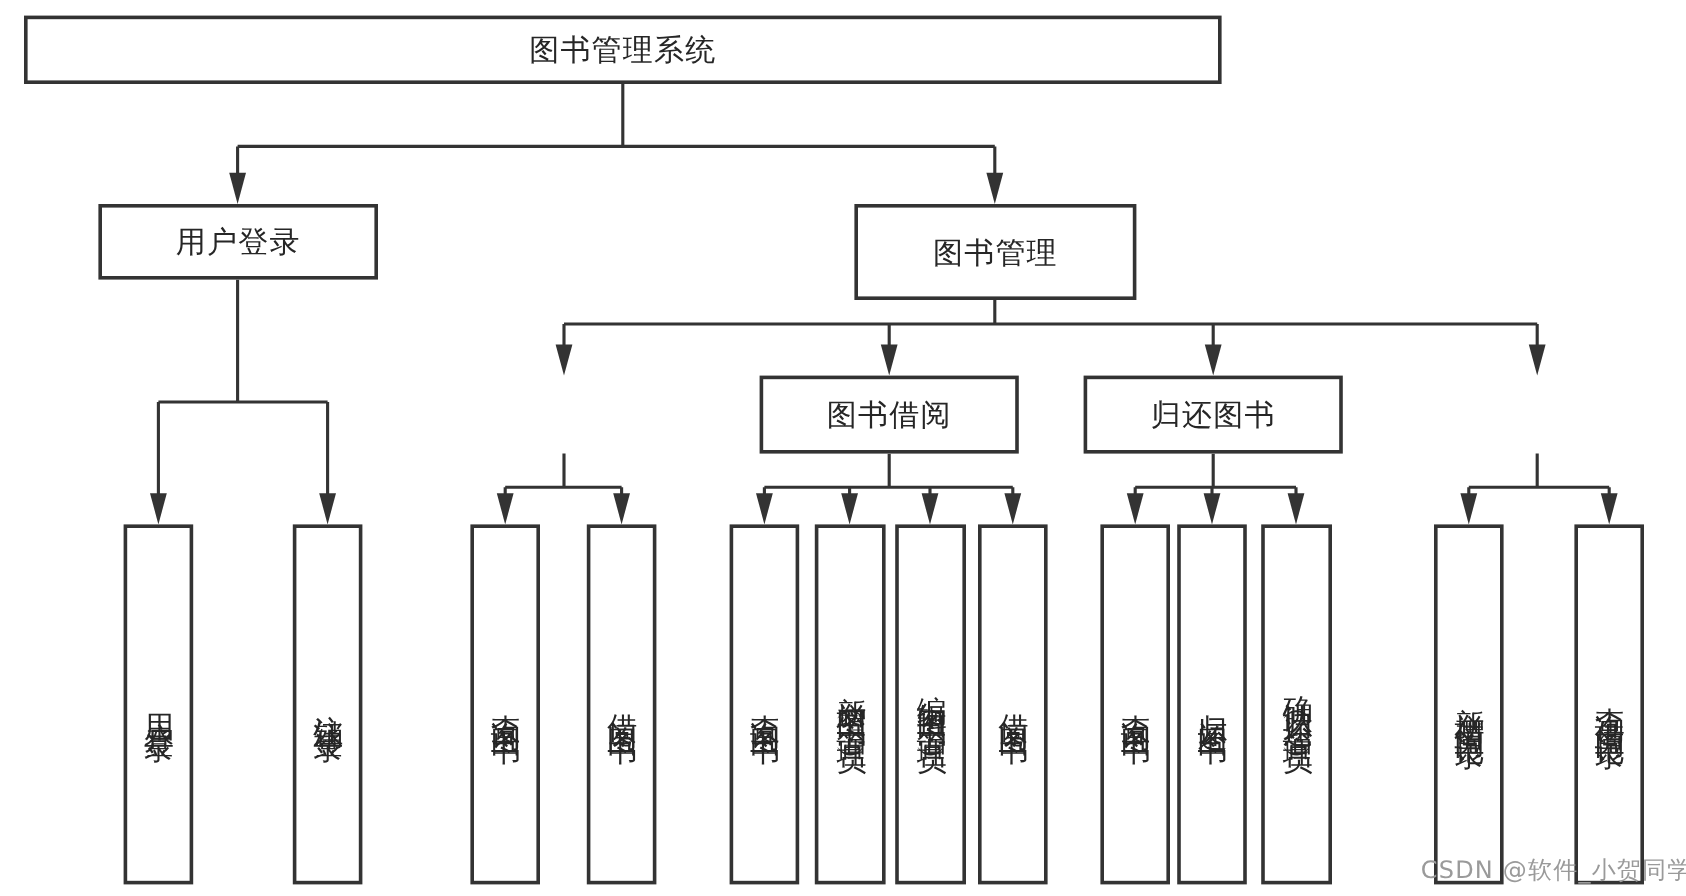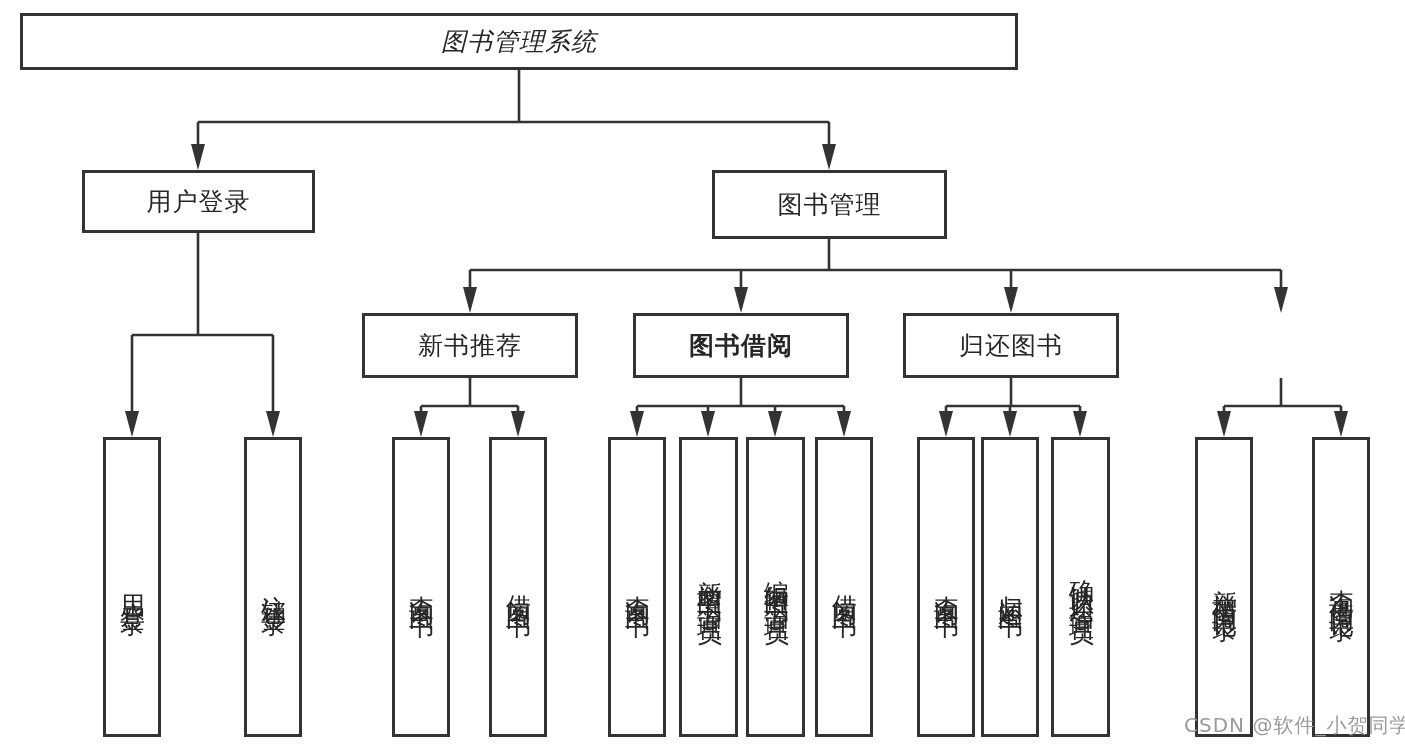--- a/index.html
+++ b/index.html
@@ -128,27 +128,26 @@
       <use href="#ah" transform="translate(1080,437)"></use>
     </g>
 
     <g>
       <path class="wire" d="M1281,378 V406 M1224,406 H1341 M1224,406 V413 M1341,406 V413"></path>
       <use href="#ah" transform="translate(1224,437)"></use>
       <use href="#ah" transform="translate(1341,437)"></use>
     </g>
   </svg>
 
-  <div class="hbox" style="left:20px;top:13px;width:998px;height:57px;font-style:italic;">图书管理系统</div>
+  <div class="hbox" style="left:20px;top:13px;width:998px;height:57px;">图书管理系统</div>
 
   <div class="hbox" style="left:82px;top:170px;width:233px;height:63px;">用户登录</div>
-  <div class="hbox" style="left:712px;top:170px;width:235px;height:69px;">图书管理</div>
+  <div class="hbox" style="left:712px;top:170px;width:235px;height:80px;">图书管理</div>
 
-  <div class="hbox" style="left:362px;top:313px;width:216px;height:65px;">新书推荐</div>
-  <div class="hbox" style="left:633px;top:313px;width:216px;height:65px;font-weight:bold;">图书借阅</div>
+  <div class="hbox" style="left:633px;top:313px;width:216px;height:65px;">图书借阅</div>
   <div class="hbox" style="left:903px;top:313px;width:216px;height:65px;">归还图书</div>
 
   <div class="vbox" style="left:103px;">用户登录</div>
   <div class="vbox" style="left:244px;">注销登录</div>
 
   <div class="vbox" style="left:392px;">查询图书</div>
   <div class="vbox" style="left:489px;">借阅图书</div>
 
   <div class="vbox" style="left:608px;">查询图书</div>
   <div class="vbox" style="left:679px;width:59px;">新增图书（管理员）</div>

